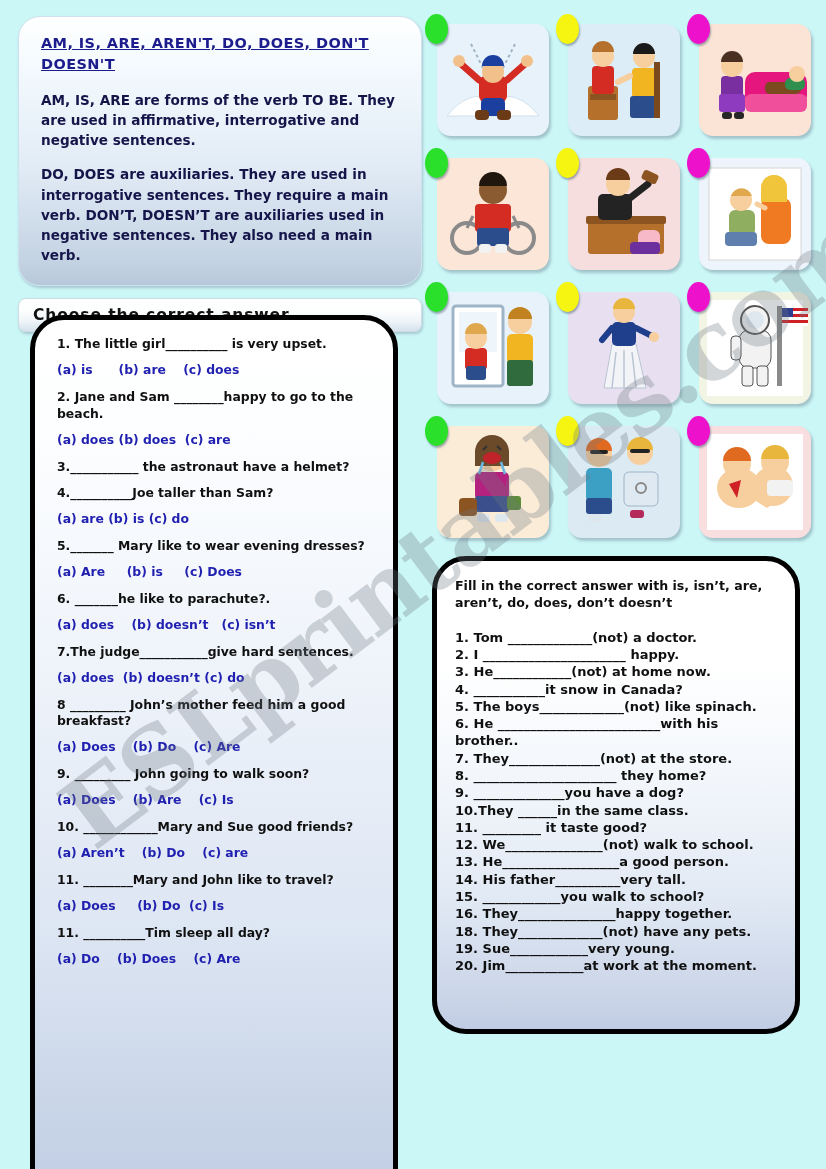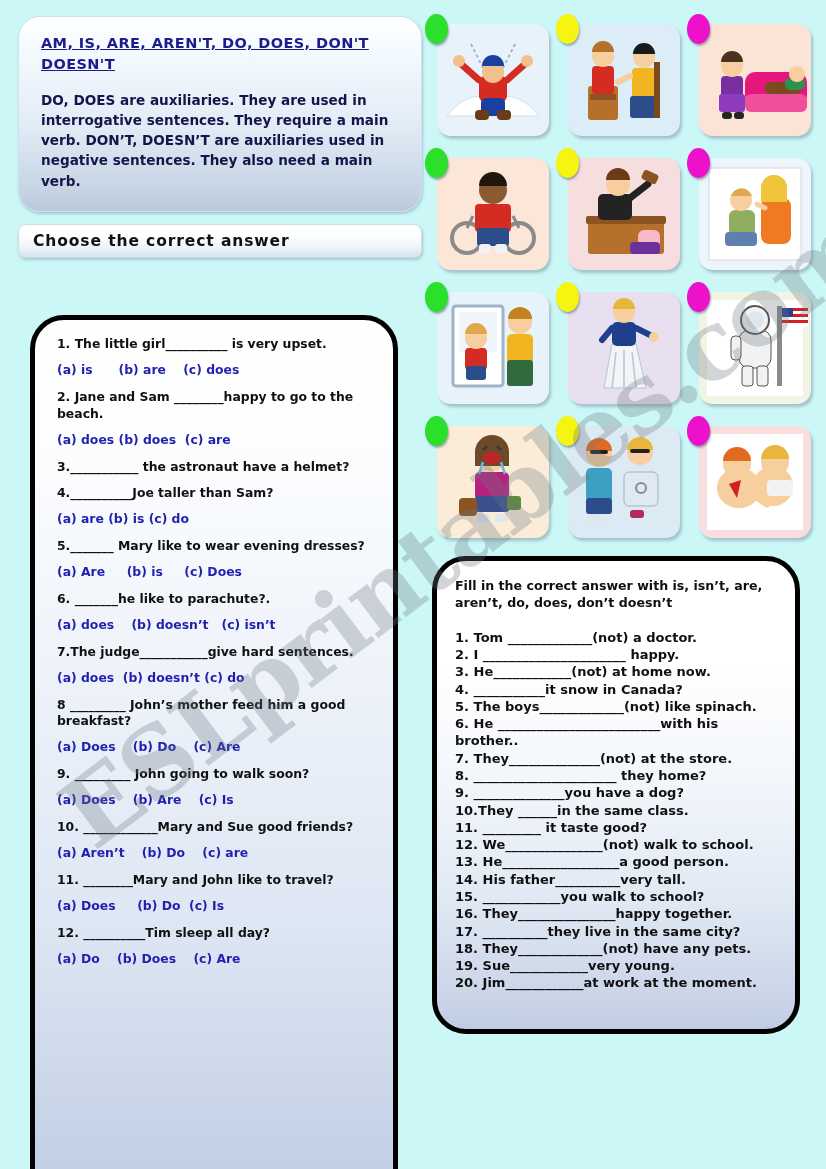--- a/index.html
+++ b/index.html
@@ -207,20 +207,21 @@
     margin: 0;
   }
 </style>
 </head>
 <body>
 
 <div id="left-col">
 
   <div id="info-box">
     <div id="info-title">AM, IS, ARE, AREN'T, DO, DOES, DON'T DOESN'T</div>
+    <div class="info-para">AM, IS, ARE are forms of the verb TO BE.  They are used in affirmative, interrogative and negative sentences.</div>
     <div class="info-para">DO, DOES are auxiliaries.  They are used in interrogative sentences. They require a  main verb.  DON’T, DOESN’T  are auxiliaries used in negative sentences. They also need a main verb.</div>
   </div>
 
   <div id="choose-banner">
     <span id="choose-banner-label">Choose the correct answer</span>
   </div>
 
 </div>
 
 <div id="mcq-panel">
@@ -239,21 +240,21 @@
     <div class="q-opts">(a) does  (b) doesn’t (c) do</div>
     <div class="q-text">8 _________ John’s mother feed him a good
     breakfast?</div>
     <div class="q-opts">(a) Does    (b) Do    (c) Are</div>
     <div class="q-text">9. _________ John going to walk soon?</div>
     <div class="q-opts">(a) Does    (b) Are    (c) Is</div>
     <div class="q-text">10.  ____________Mary and Sue good friends?</div>
     <div class="q-opts">(a) Aren’t    (b) Do    (c) are</div>
     <div class="q-text">11. ________Mary and John like to travel?</div>
     <div class="q-opts">(a) Does     (b) Do  (c) Is</div>
-    <div class="q-text">12.  __________Tim sleep all day?</div>
+    <div class="q-text">11.  __________Tim sleep all day?</div>
     <div class="q-opts">(a) Do    (b) Does    (c) Are</div>
   </div>
 
 <div id="pic-grid">
     <div class="pic-row">
       <div class="pic-cell">
         <div class="dot" style="background: rgb(42, 224, 42);"></div>
         <div class="pic-tile" title="person parachuting in snow" style="background: rgb(232, 242, 251);">
           <svg viewBox="0 0 112 112" class="pic-svg">
             <g>
@@ -505,21 +506,20 @@
       <div class="fill-item">7. They______________(not) at the store.</div>
       <div class="fill-item">8. ______________________ they home?</div>
       <div class="fill-item">9. ______________you have a dog?</div>
       <div class="fill-item">10.They ______in the same class.</div>
       <div class="fill-item">11. _________ it taste good?</div>
       <div class="fill-item">12. We_______________(not) walk to school.</div>
       <div class="fill-item">13. He__________________a good person.</div>
       <div class="fill-item">14. His father__________very tall.</div>
       <div class="fill-item">15. ____________you walk to school?</div>
       <div class="fill-item">16.  They_______________happy together.</div>
-      <div class="fill-item">17.  __________they live in the same city?</div>
       <div class="fill-item">18.  They_____________(not) have any pets.</div>
       <div class="fill-item">19.  Sue____________very young.</div>
       <div class="fill-item">20.  Jim____________at work at the moment.</div>
     </div>
 </div>
 
 <div id="watermark">
   <div class="wm-text">ESLprintables.com</div>
 </div>
 

